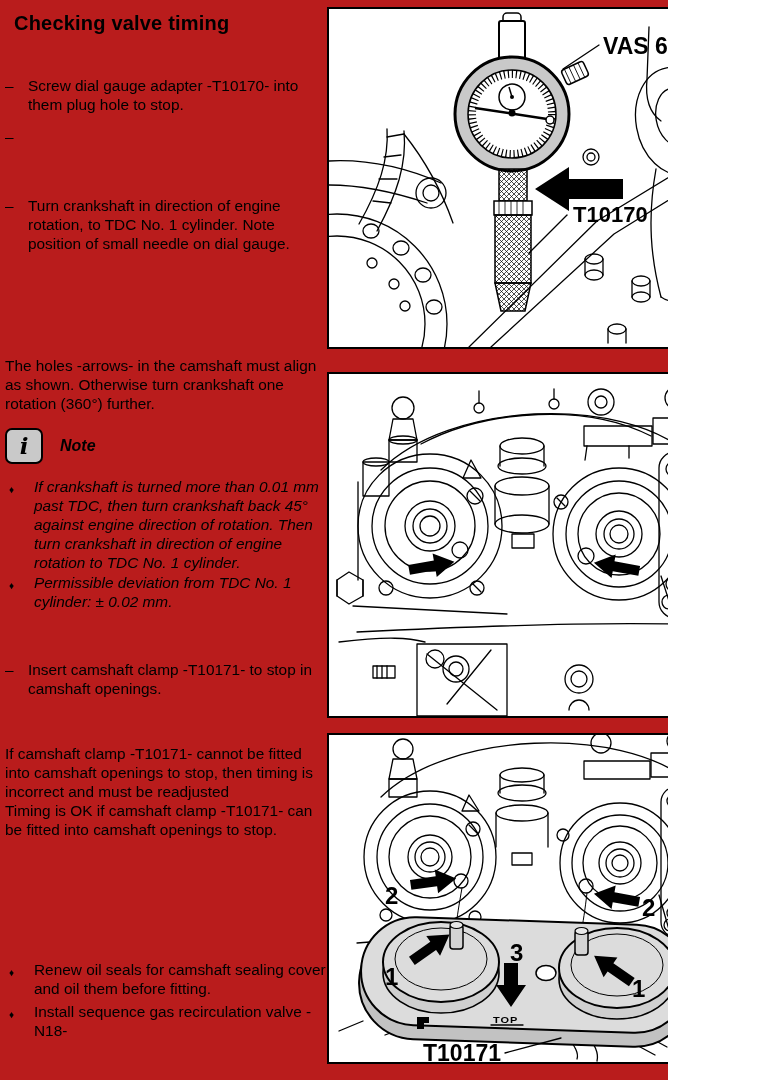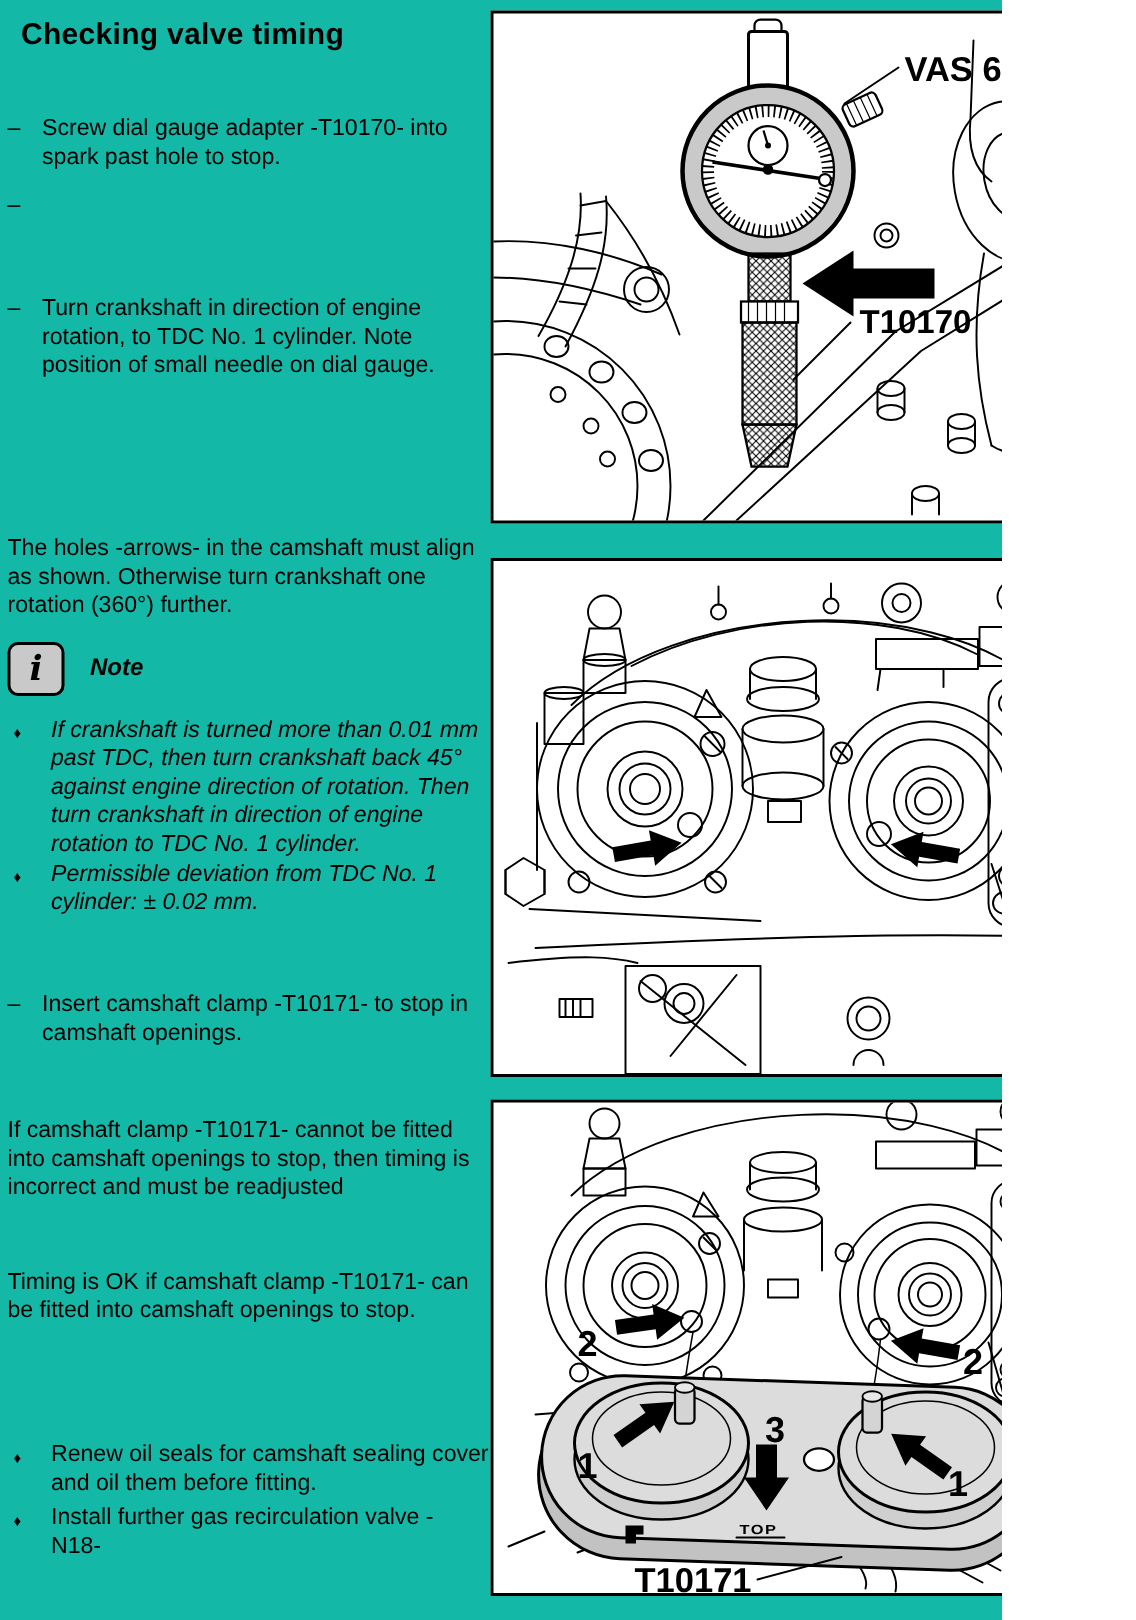--- a/index.html
+++ b/index.html
@@ -1,16 +1,16 @@
 <!DOCTYPE html>
 <html><head>
 <meta charset="utf-8">
 <style>
   html,body{margin:0;padding:0;background:#fff;}
-  .page{position:relative;width:668px;height:1080px;background:#14b8a6;overflow:hidden;
+  .page{position:relative;width:668px;height:1080px;background:#b91c1c;overflow:hidden;
         font-family:"Liberation Sans",sans-serif;color:#000;}
   .title{position:absolute;left:14px;top:12px;font-size:20px;font-weight:bold;letter-spacing:.2px;}
   .blk{position:absolute;left:5px;width:324px;font-size:15.4px;line-height:19px;white-space:pre-line;}
   .bullet{display:flex;}
   .bullet .mk{flex:0 0 23px;}
   .diamond .mk{flex:0 0 25px;font-size:10px;padding-top:3px;padding-left:4px;}
   .italic{font-style:italic;}
   .note-hdr{position:absolute;left:5px;top:428px;display:flex;align-items:center;gap:17px;}
   .note-icon{width:34px;height:30px;background:#c9c9c9;border:2px solid #000;border-radius:7px;
              display:flex;align-items:center;justify-content:center;
@@ -25,21 +25,21 @@
 </head>
 <body>
 
 <div class="page">
 
   <div class="title">Checking valve timing</div>
 
   <div class="blk bullet" style="top:76px">
     <span class="mk">–</span>
     <span class="tx">Screw dial gauge adapter -T10170- into
-spark past hole to stop.</span>
+them plug hole to stop.</span>
   </div>
   <div class="blk bullet" style="top:127px">
     <span class="mk">–</span>
   </div>
   <div class="blk bullet" style="top:196px">
     <span class="mk">–</span>
     <span class="tx">Turn crankshaft in direction of engine
 rotation, to TDC No. 1 cylinder. Note
 position of small needle on dial gauge.</span>
   </div>
@@ -69,31 +69,31 @@
 
   <div class="blk bullet" style="top:660px">
     <span class="mk">–</span>
     <span class="tx">Insert camshaft clamp -T10171- to stop in
 camshaft openings.</span>
   </div>
 
   <div class="blk" style="top:744px">If camshaft clamp -T10171- cannot be fitted
 into camshaft openings to stop, then timing is
 incorrect and must be readjusted</div>
-  <div class="blk" style="top:845px">Timing is OK if camshaft clamp -T10171- can
+  <div class="blk" style="top:801px">Timing is OK if camshaft clamp -T10171- can
 be fitted into camshaft openings to stop.</div>
 
   <div class="blk bullet diamond" style="top:960px">
     <span class="mk">♦</span>
     <span class="tx">Renew oil seals for camshaft sealing cover
 and oil them before fitting.</span>
   </div>
   <div class="blk bullet diamond" style="top:1002px">
     <span class="mk">♦</span>
-    <span class="tx">Install further gas recirculation valve -
+    <span class="tx">Install sequence gas recirculation valve -
 N18-</span>
   </div>
 
   <div class="fig" style="left:327px;top:7px;width:422px;height:338px">
     <svg width="422" height="338" viewBox="0 0 422 338">
       <defs>
         <pattern id="kn1" patternUnits="userSpaceOnUse" width="5" height="5">
           <path d="M0 5L5 0M0 0L5 5" stroke="#000" stroke-width="0.7" fill="none"></path>
         </pattern>
       </defs>

